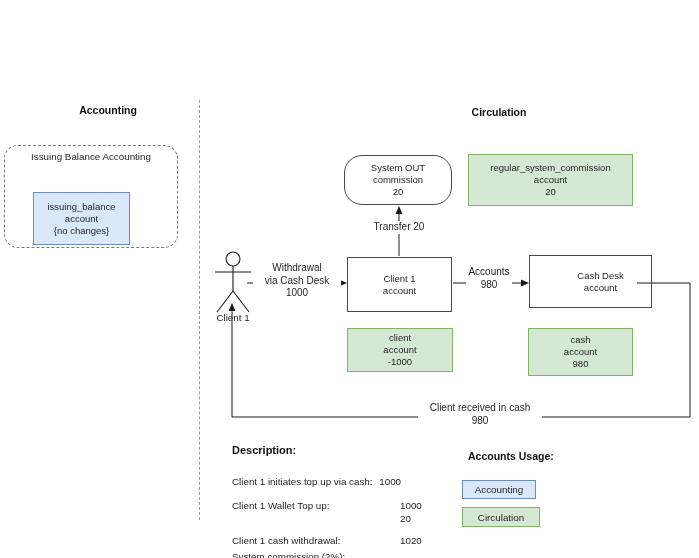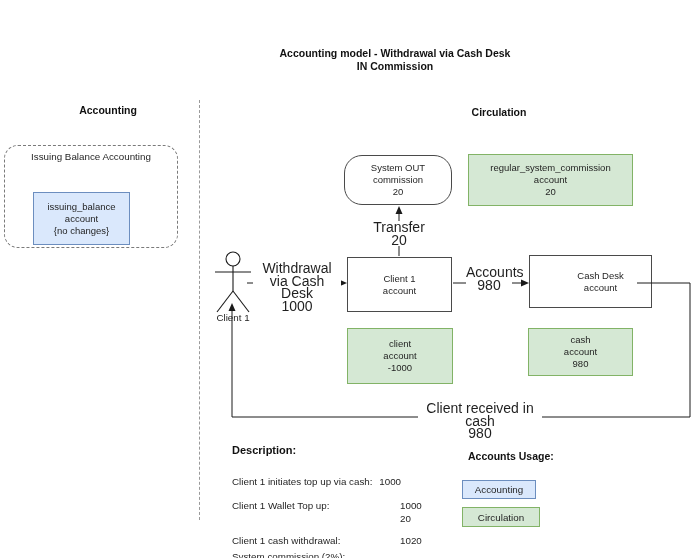--- a/index.html
+++ b/index.html
@@ -32,26 +32,26 @@
     text-align:center;font-size:9.5px;line-height:12px;box-sizing:border-box;
   }
   .white-box{background:#ffffff;border:1px solid #4a4a4a;}
   .blue-box{background:#dae8fc;border:1px solid #6c8ebf;}
   .green-box{background:#d5e8d4;border:1px solid #82b366;}
   .b-issuing{left:33px;top:172px;width:97px;height:53px;margin-top:20px;}
   .b-sysout{left:344px;top:155px;width:108px;height:50px;border-radius:18px;}
   .b-regular{left:468px;top:154px;width:165px;height:52px;align-items:center;}
   .b-client1{left:347px;top:257px;width:105px;height:55px;}
   .b-cashdesk{left:529px;top:255px;width:123px;height:53px;padding-left:20px;}
-  .b-clientbal{left:347px;top:328px;width:106px;height:56px;}
+  .b-clientbal{left:347px;top:328px;width:106px;height:44px;}
   .b-cashbal{left:528px;top:328px;width:105px;height:48px;}
   svg.overlay{position:absolute;left:0;top:0;z-index:2;pointer-events:none;}
   .edge-label{
     z-index:3;background:#ffffff;text-align:center;
-    font-size:14px;line-height:12.5px;color:#1f1f1f;
+    font-size:10px;line-height:12.5px;color:#1f1f1f;
   }
   .lbl-withdrawal{left:253px;top:262px;width:88px;}
   .lbl-transfer20{left:367px;top:221px;width:64px;}
   .lbl-transfer980{left:466px;top:266px;width:46px;}
   .lbl-received{left:418px;top:402px;width:124px;}
   .lbl-actor{left:203px;top:312px;width:60px;text-align:center;font-size:9.8px;z-index:3;background:transparent;}
   .desc-header{left:232px;top:444px;font-size:11px;font-weight:bold;color:#111;}
   .desc-line{font-size:9.8px;color:#1f1f1f;white-space:nowrap;}
   .usage-header{left:468px;top:450px;font-size:10.5px;font-weight:bold;color:#111;}
   .legend-box{
@@ -60,24 +60,20 @@
   }
   .lg-accounting{left:462px;top:480px;width:74px;height:19px;}
   .lg-circulation{left:462px;top:507px;width:78px;height:20px;}
   .line-block span{display:block;}
 </style>
 </head>
 <body>
 
 <div id="canvas">
 
-  <div class="abs title line-block">
-    <span>Accounting model - Withdrawal via Cash Desk</span>
-    <span>IN Commission</span>
-  </div>
 
   <div class="abs section-header hdr-accounting">Accounting</div>
   <div class="abs section-header hdr-circulation">Circulation</div>
 
   <div class="abs divider"></div>
 
   <div class="abs group-dashed">
     <div class="group-title">Issuing Balance Accounting</div>
   </div>
   <div class="abs box blue-box b-issuing line-block">

